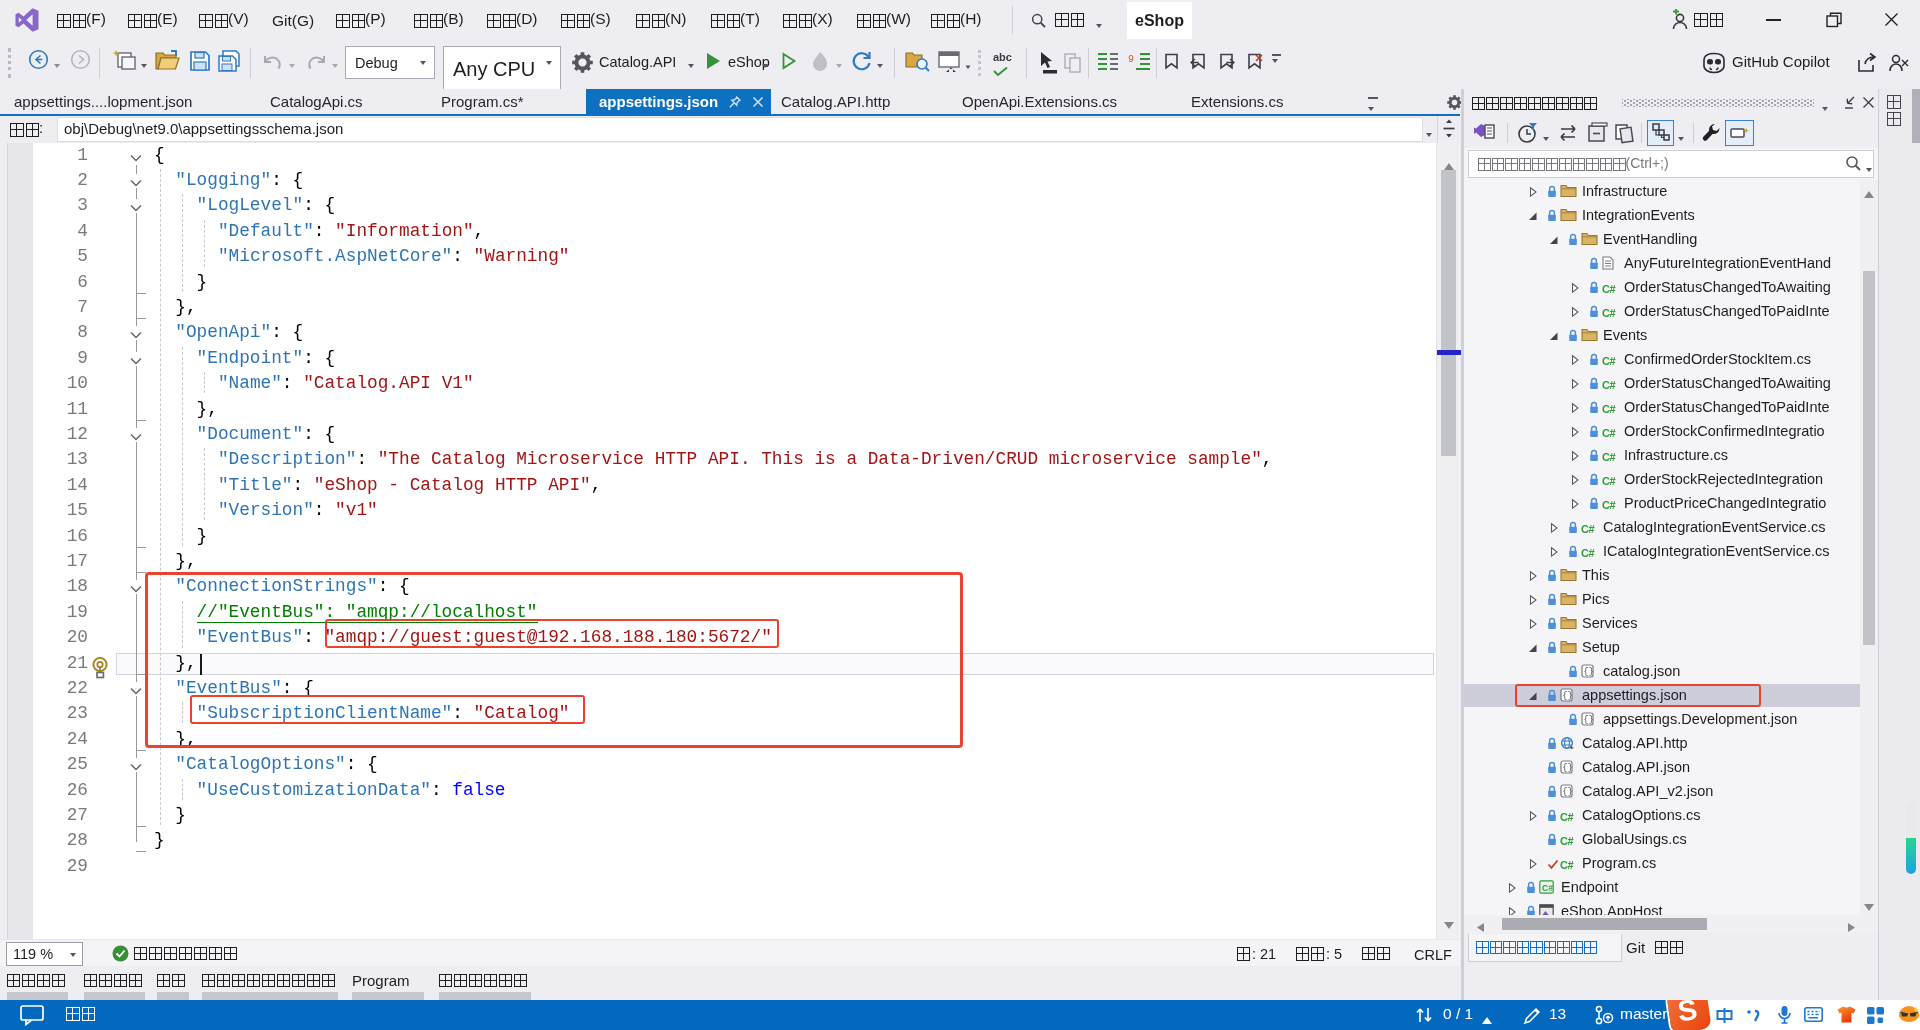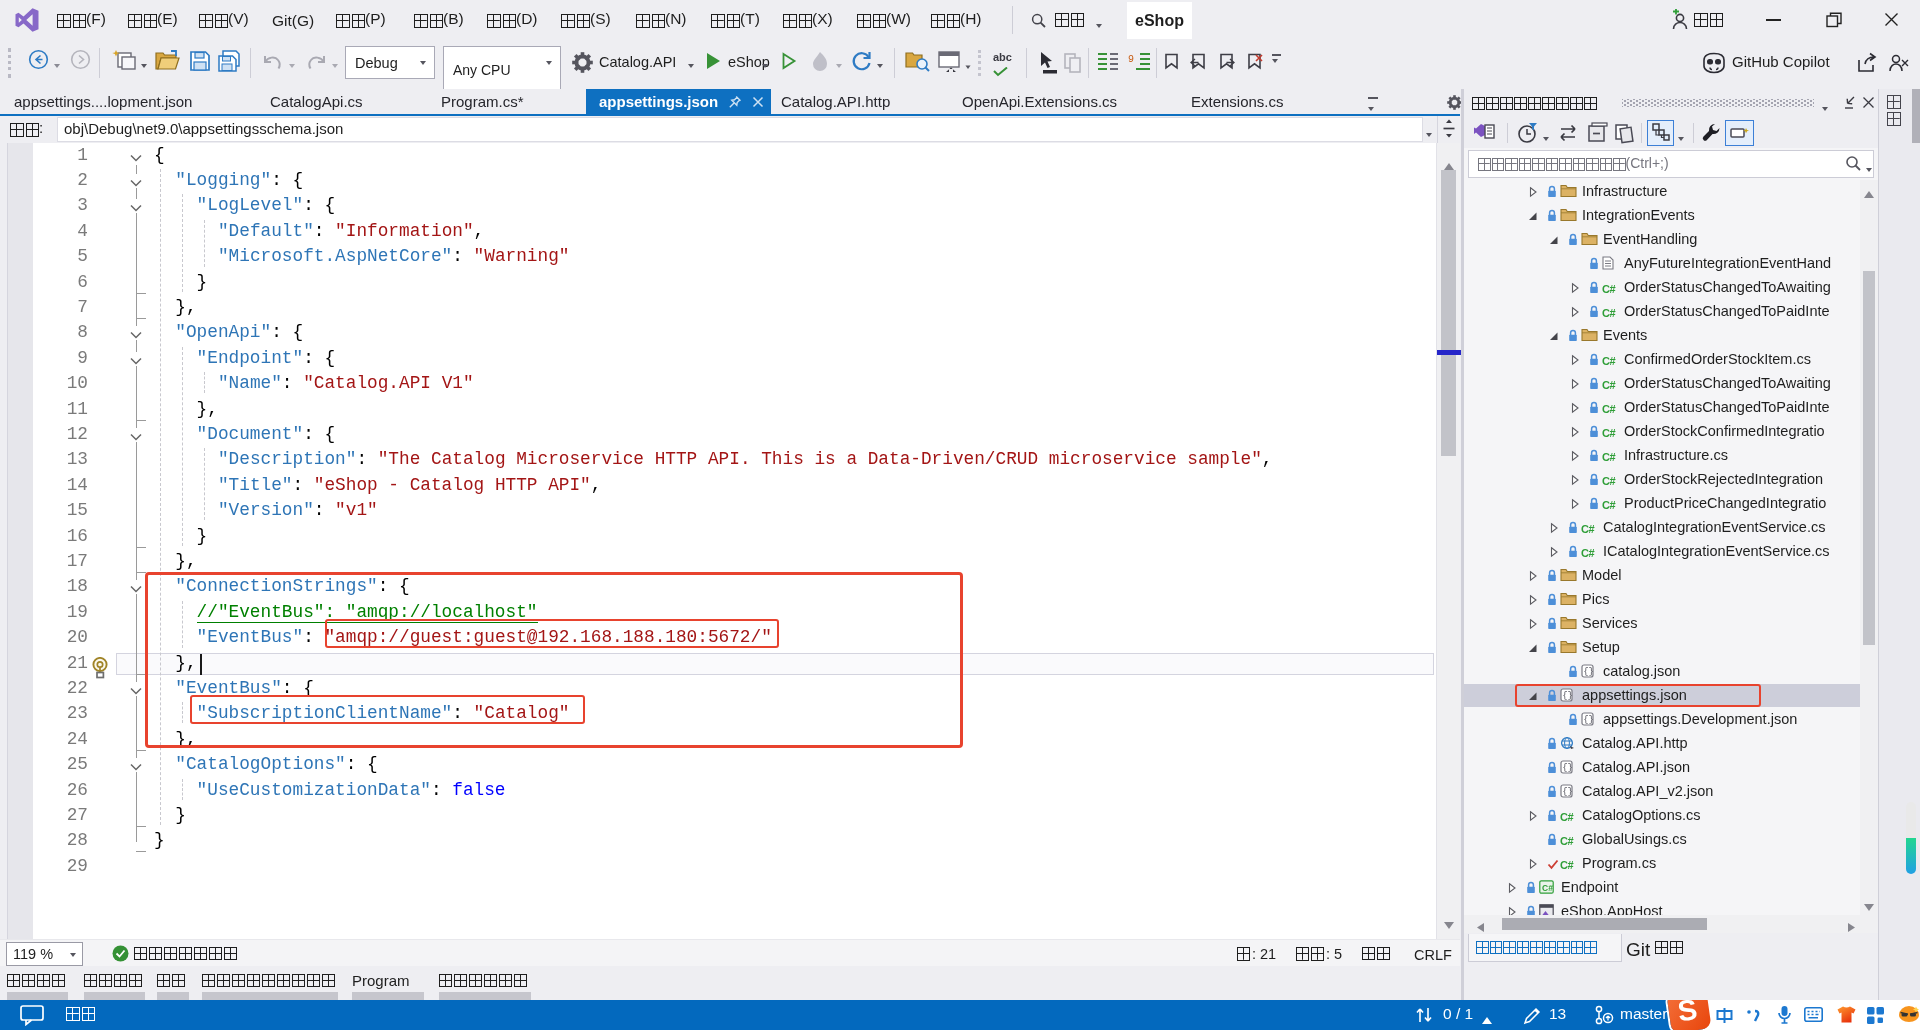--- a/index.html
+++ b/index.html
@@ -173,21 +173,21 @@
           <path d="M4 4 V10 H10" fill="none" stroke="#A9A9B2" stroke-width="2"></path>
           <path d="M4 10 C7 5 14 4 17 8 c2 2.5 2 6 0.5 8.5" fill="none" stroke="#A9A9B2" stroke-width="2"></path>
         </svg></div>
 <div style="position:absolute;left:289px;top:17px;"><span class="dda" style="border-top-color:#A9A9B2"></span></div>
 <div style="position:absolute;left:304px;top:12px;"><svg width="24" height="20" viewBox="0 0 24 20" style="">
           <path d="M20 4 V10 H14" fill="none" stroke="#A9A9B2" stroke-width="2"></path>
           <path d="M20 10 C17 5 10 4 7 8 c-2 2.5 -2 6 -0.5 8.5" fill="none" stroke="#A9A9B2" stroke-width="2"></path>
         </svg></div>
 <div style="position:absolute;left:332px;top:17px;"><span class="dda" style="border-top-color:#A9A9B2"></span></div>
 <div class="ab" style="left:345px;top:6px;width:90px;height:33px;background:#fff;border:1px solid #A9A9B6;display:flex;align-items:center;padding-left:9px;font-size:14.5px">Debug<span class="dda" style="position:absolute;right:8px;top:14px"></span></div>
-<div class="ab" style="left:443px;top:6px;width:118px;height:47px;background:#fff;border:1px solid #A9A9B6;display:flex;align-items:center;padding-left:9px;font-size:14px">Any CPU<span class="dda" style="position:absolute;right:8px;top:14px"></span></div>
+<div class="ab" style="left:443px;top:6px;width:118px;height:47px;background:#fff;border:1px solid #A9A9B6;display:flex;align-items:center;padding-left:9px;font-size:20px">Any CPU<span class="dda" style="position:absolute;right:8px;top:14px"></span></div>
 <div style="position:absolute;left:572px;top:12px;"><svg width="21" height="21" viewBox="0 0 21 21" style="">
           <rect x="8.7" y="0.2" width="3.6" height="6.3" fill="#55555E" transform="rotate(0 10.5 10.5)"></rect>
           <rect x="8.7" y="0.2" width="3.6" height="6.3" fill="#55555E" transform="rotate(45 10.5 10.5)"></rect>
           <rect x="8.7" y="0.2" width="3.6" height="6.3" fill="#55555E" transform="rotate(90 10.5 10.5)"></rect>
           <rect x="8.7" y="0.2" width="3.6" height="6.3" fill="#55555E" transform="rotate(135 10.5 10.5)"></rect>
           <rect x="8.7" y="0.2" width="3.6" height="6.3" fill="#55555E" transform="rotate(180 10.5 10.5)"></rect>
           <rect x="8.7" y="0.2" width="3.6" height="6.3" fill="#55555E" transform="rotate(225 10.5 10.5)"></rect>
           <rect x="8.7" y="0.2" width="3.6" height="6.3" fill="#55555E" transform="rotate(270 10.5 10.5)"></rect>
           <rect x="8.7" y="0.2" width="3.6" height="6.3" fill="#55555E" transform="rotate(315 10.5 10.5)"></rect>
           <circle cx="10.5" cy="10.5" r="6.3" fill="none" stroke="#55555E" stroke-width="3.4"></circle>
@@ -864,21 +864,21 @@
         <path d="M2.5 1.8 L8 6 L2.5 10.2 z" fill="#FDFDFD" stroke="#5C5C62" stroke-width="1.1"></path>
       </svg></div>
     <div class="ab" style="left:83px;top:389px"><svg width="10" height="13" viewBox="0 0 10 13" style="">
         <path d="M2.6 6 V3.8 a2.4 2.4 0 0 1 4.8 0 V6" fill="none" stroke="#4D8FD8" stroke-width="1.5"></path>
         <rect x="1.2" y="5.8" width="7.6" height="6.2" rx="0.8" fill="#4D8FD8"></rect>
       </svg></div>
     <div class="ab" style="left:96px;top:388px"><svg width="17" height="13" viewBox="0 0 17 13" style="">
         <path d="M1 3.5 V1.5 h5 l1.3 2 H16 v9 H1 z" fill="#DCB264" stroke="#99782C" stroke-width="1.1"></path>
         <path d="M1 4.8 h15" stroke="#99782C" stroke-width="0.8" fill="none"></path>
       </svg></div>
-    <span class="ab" style="left:118px;top:387px;white-space:nowrap">Model</span>
+    <span class="ab" style="left:118px;top:387px;white-space:nowrap">This</span>
 <div class="ab" style="left:64px;top:413px"><svg width="10" height="12" viewBox="0 0 10 12" style="">
         <path d="M2.5 1.8 L8 6 L2.5 10.2 z" fill="#FDFDFD" stroke="#5C5C62" stroke-width="1.1"></path>
       </svg></div>
     <div class="ab" style="left:83px;top:413px"><svg width="10" height="13" viewBox="0 0 10 13" style="">
         <path d="M2.6 6 V3.8 a2.4 2.4 0 0 1 4.8 0 V6" fill="none" stroke="#4D8FD8" stroke-width="1.5"></path>
         <rect x="1.2" y="5.8" width="7.6" height="6.2" rx="0.8" fill="#4D8FD8"></rect>
       </svg></div>
     <div class="ab" style="left:96px;top:412px"><svg width="17" height="13" viewBox="0 0 17 13" style="">
         <path d="M1 3.5 V1.5 h5 l1.3 2 H16 v9 H1 z" fill="#DCB264" stroke="#99782C" stroke-width="1.1"></path>
         <path d="M1 4.8 h15" stroke="#99782C" stroke-width="0.8" fill="none"></path>
@@ -1041,21 +1041,21 @@
         <b style="width:12.5px;height:13px;"></b>
         <b style="width:12.5px;height:13px;"></b>
         <b style="width:12.5px;height:13px;"></b>
         <b style="width:12.5px;height:13px;"></b>
         <b style="width:12.5px;height:13px;"></b>
         <b style="width:12.5px;height:13px;"></b>
         <b style="width:12.5px;height:13px;"></b>
         <b style="width:12.5px;height:13px;"></b>
         <b style="width:12.5px;height:13px;"></b>
       </span></div>
-<div style="position:absolute;left:162px;top:6px;"><span style="font-size:19px">Git </span></div>
+<div style="position:absolute;left:162px;top:6px;"><span style="font-size:15px">Git </span></div>
 <div style="position:absolute;left:191px;top:7px;"><span class="hz" style="color:#1E1E1E;gap:2px;">
         <b style="width:13.0px;height:13.5px;"></b>
         <b style="width:13.0px;height:13.5px;"></b>
       </span></div>
 </div>
 <div class="ab" style="left:1878px;top:89px;width:42px;height:911px;background:#EAEAEF;border-left:1px solid #CFCFD8">
 <div style="position:absolute;left:8px;top:6px;line-height:17px"><span class="hz" style="color:#44444C;gap:2px;">
         <b style="width:13.5px;height:14px;"></b>
       </span><br><span class="hz" style="color:#44444C;gap:2px;">
         <b style="width:13.5px;height:14px;"></b>

